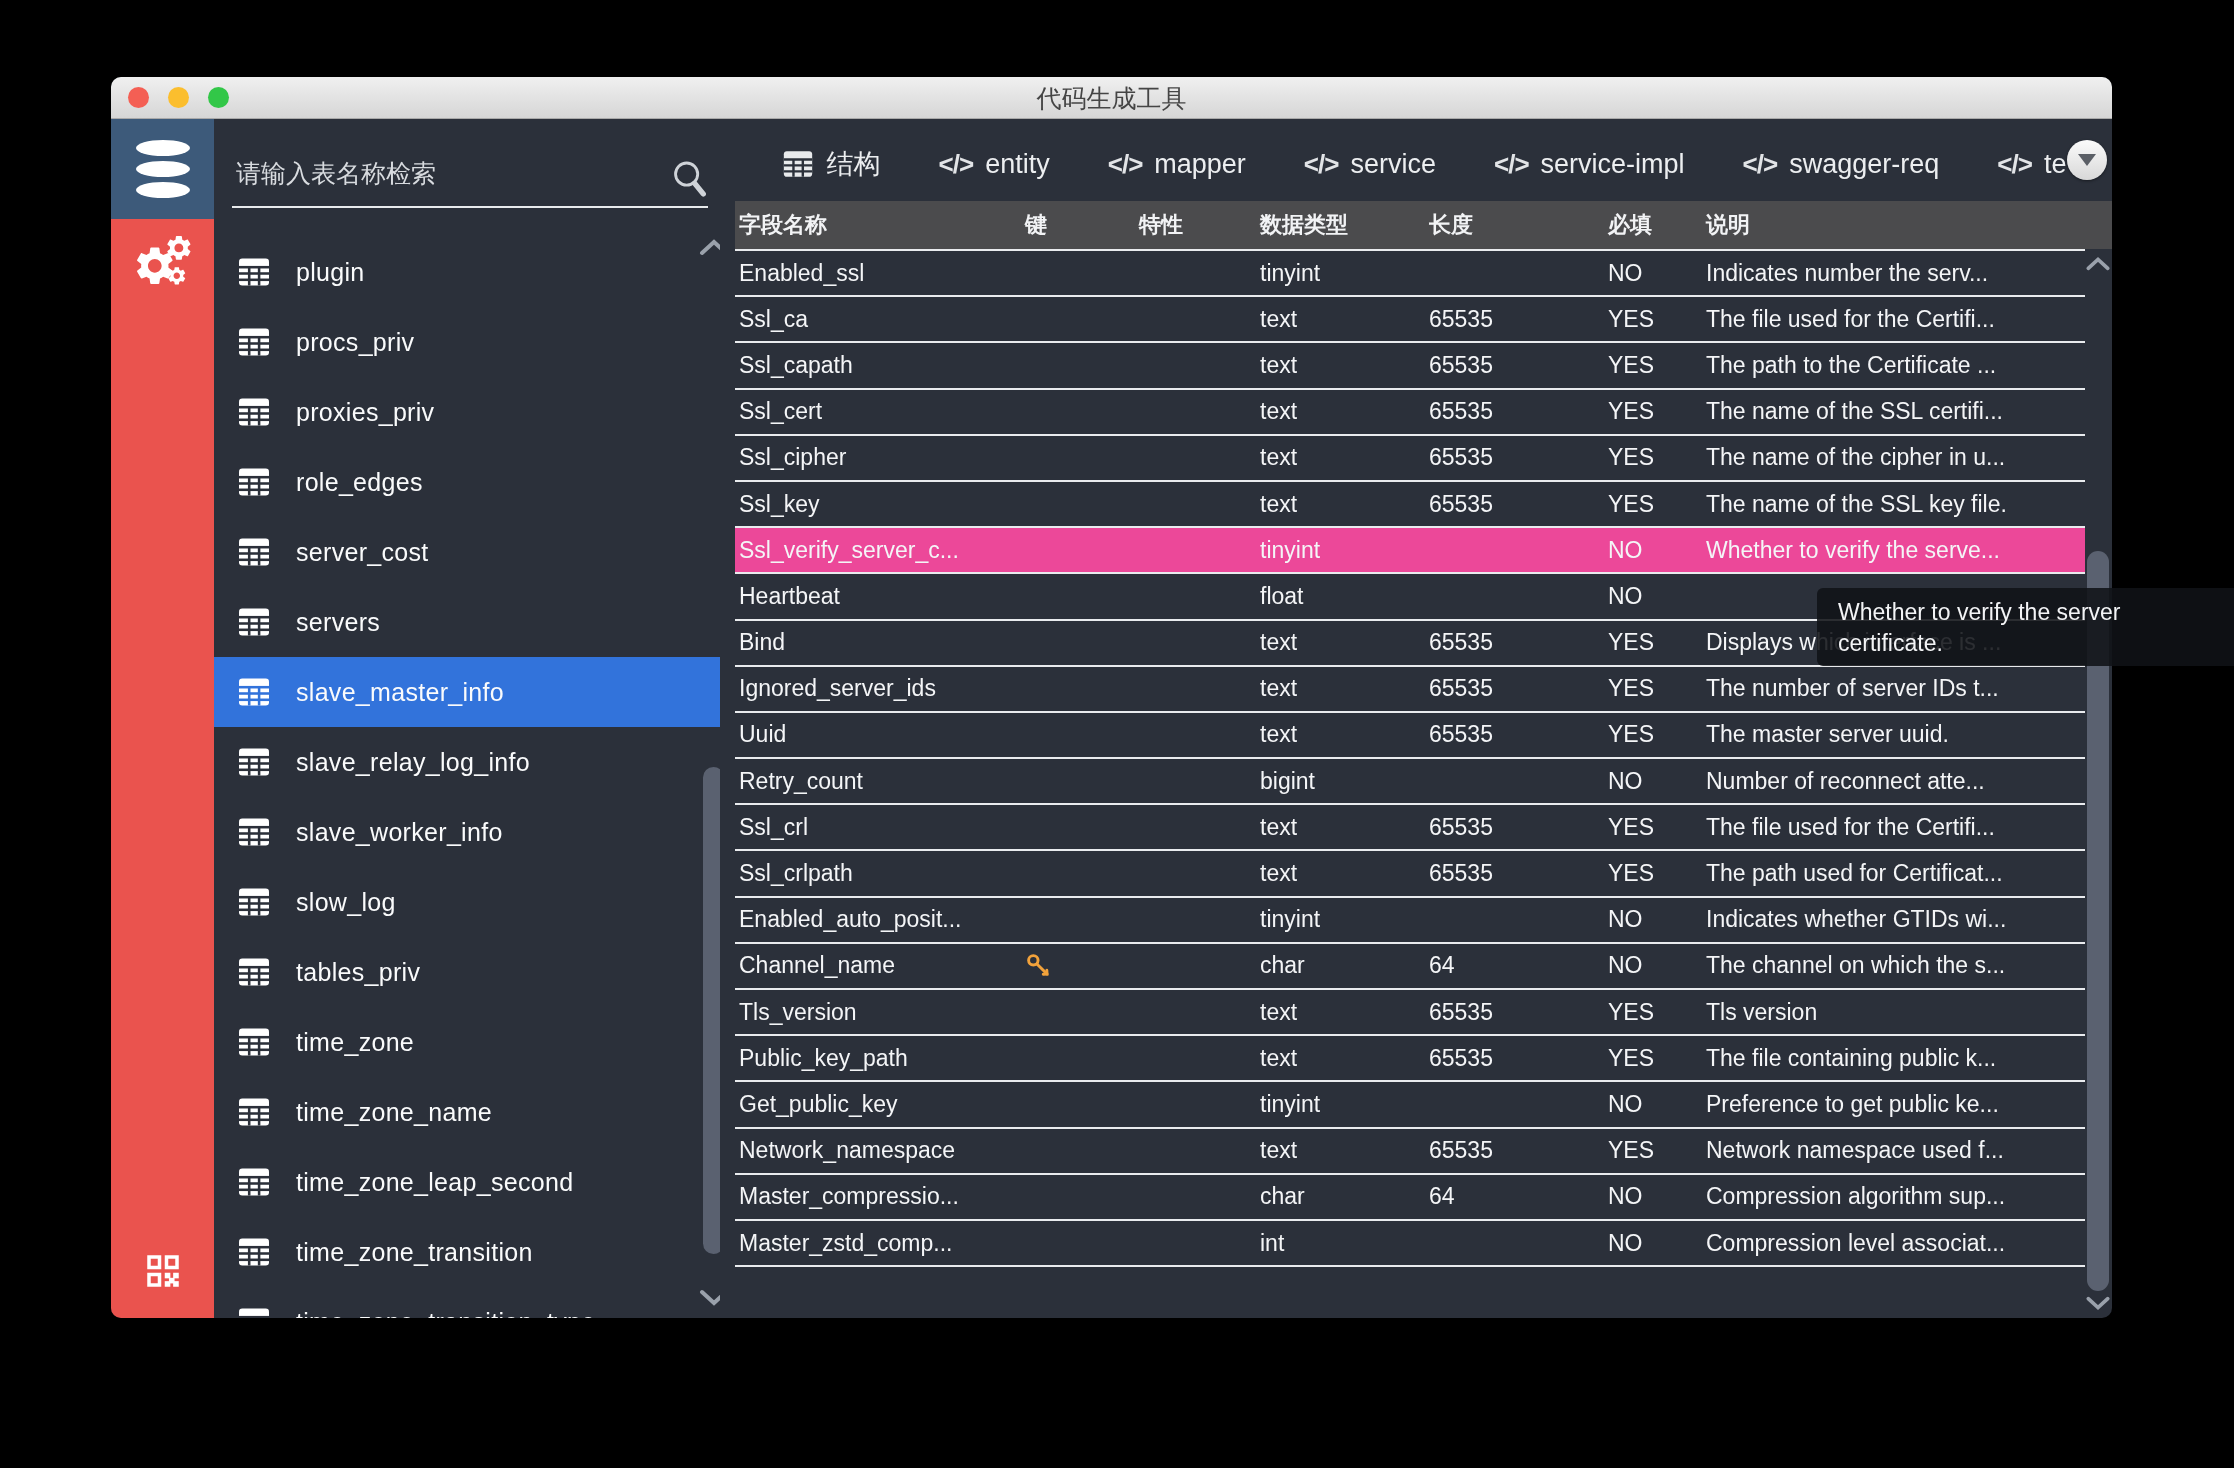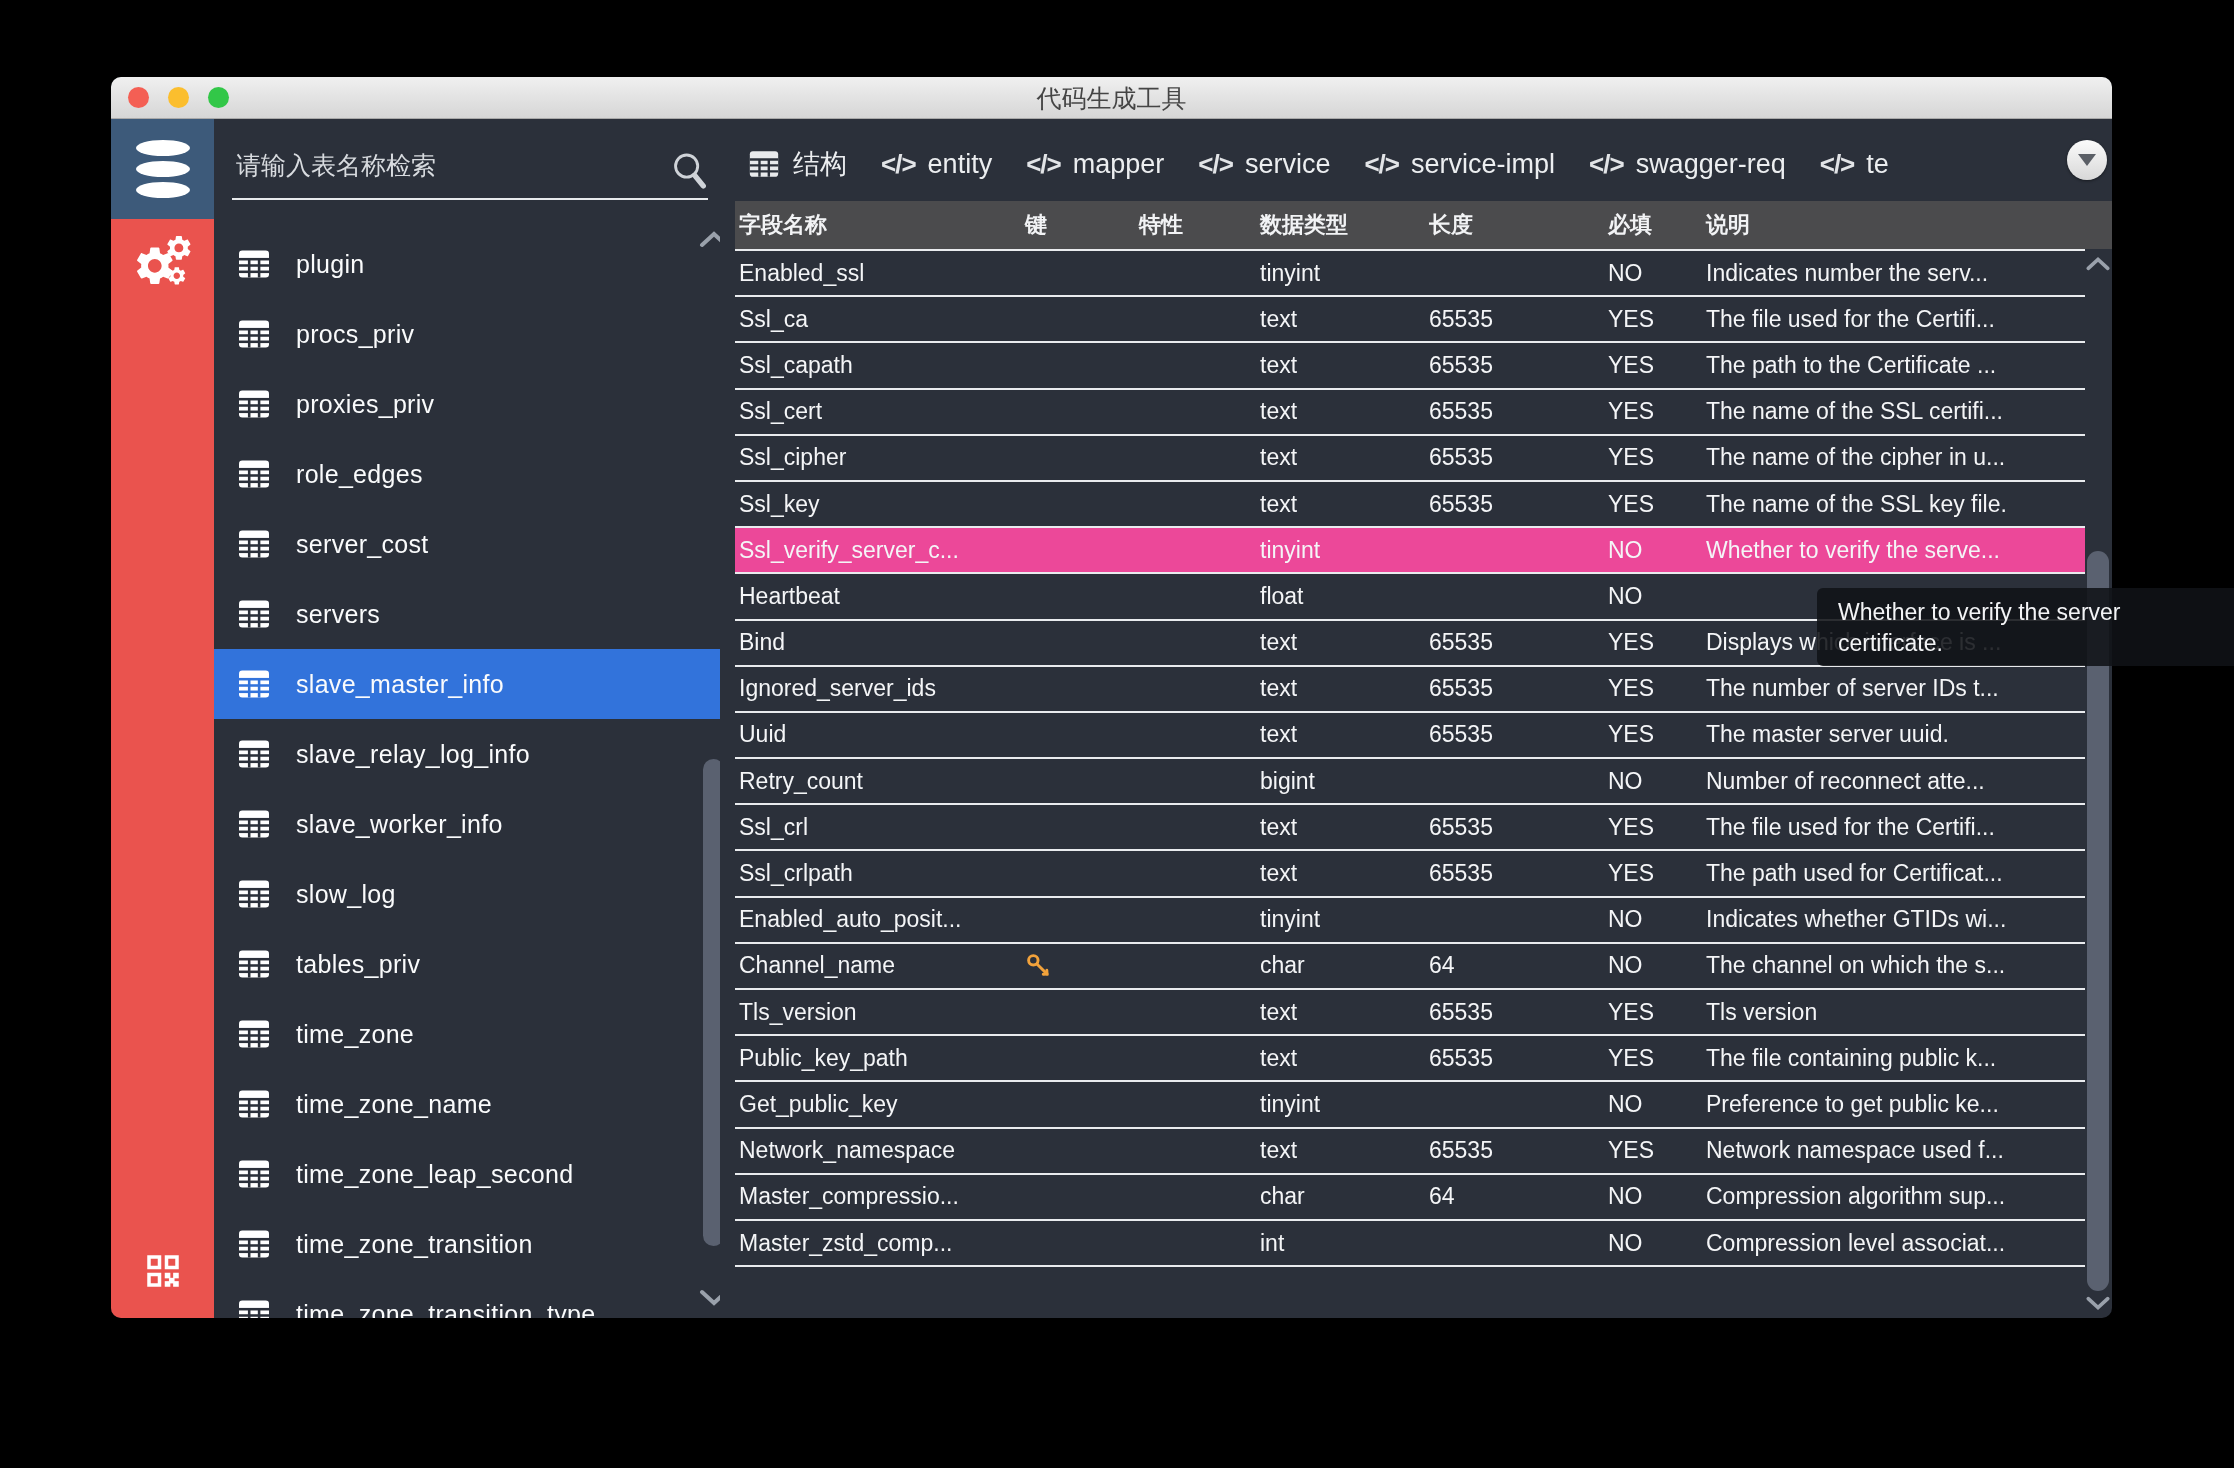--- a/index.html
+++ b/index.html
@@ -21,41 +21,41 @@
   
   .rail { width:103px; flex:none; display:flex; flex-direction:column; }
   .rail-db { height:100px; background:#3d5a7a; display:flex; align-items:center; justify-content:center; }
   .db-icon { display:flex; flex-direction:column; gap:5px; }
   .db-disc { width:54px; height:16px; background:#fff; border-radius:50%; }
   .rail-red { flex:1; background:#ea534e; position:relative; }
   .gear-wrap { position:absolute; top:16px; left:50%; transform:translateX(-50%); }
   .qr-wrap { position:absolute; bottom:22px; left:50%; transform:translateX(-50%); }
 
   
-  .sidebar { width:506px; flex:none; position:relative; }
+  .sidebar { width:506px; flex:none; position:relative;margin-top:8px; }
   .search-row { position:absolute; top:0; left:0; right:0; height:110px; }
   .search-input { position:absolute; left:22px; top:32px; width:420px; background:transparent; border:none; outline:none;
                   color:#e9ebee; font-size:25px; font-family:inherit; }
   .search-input::placeholder { color:#d8dbdf; opacity:1; }
   .search-underline { position:absolute; left:18px; width:476px; top:79px; height:2px; background:#e8eaec; }
   .search-icon { position:absolute; left:456px; top:30px; }
   .list { position:absolute; top:110px; left:0; right:0; bottom:0; overflow:hidden; }
   .chev { display:block; }
   .list-chev-up { position:absolute; top:0px; left:484px; }
   .list-chev-down { position:absolute; bottom:6px; left:484px; }
   .item { height:70px; display:flex; align-items:center; padding-left:22px; }
   .item.selected { background:#3273db; }
   .item .label { margin-left:24px; font-size:25px; color:#fafbfc; letter-spacing:.3px; }
   .grid-icon { --bg:#2b303a; width:36px; height:36px; flex:none; }
   .item.selected .grid-icon { --bg:#3273db; }
   .side-thumb { position:absolute; left:489px; top:530px; width:21px; height:487px; background:#5a6170; border-radius:11px; }
 
   
   .main { flex:1; position:relative; overflow:hidden; }
-  .tabbar { height:90px; display:flex; align-items:center; padding-left:15px; gap:10px; position:relative; }
+  .tabbar { height:90px; display:flex; align-items:center; padding-left:15px; gap:34px; position:relative;justify-content:center; }
   .tab { display:flex; align-items:center; gap:12px; padding:0 12px; height:100%; position:relative;
          color:#eceef0; font-size:27px; white-space:nowrap; }
   .tab .grid-icon { width:34px; height:34px; }
   .tab.active::after { content:""; position:absolute; left:0; right:0; bottom:0; height:6px; background:#5a66d9; }
   .code-glyph { color:#e2e4e7; font-size:26px; font-weight:700; letter-spacing:-1px; }
   .circle-btn { position:absolute; right:5px; top:21px; width:40px; height:40px; border-radius:50%;
                 background:linear-gradient(#fbfbfb,#d8d8d8); box-shadow:0 1px 3px rgba(0,0,0,.45);
                 display:flex; align-items:center; justify-content:center; }
   .tri-down { width:0; height:0; border-left:9px solid transparent; border-right:9px solid transparent; border-top:12px solid #5b5f66; }
 

